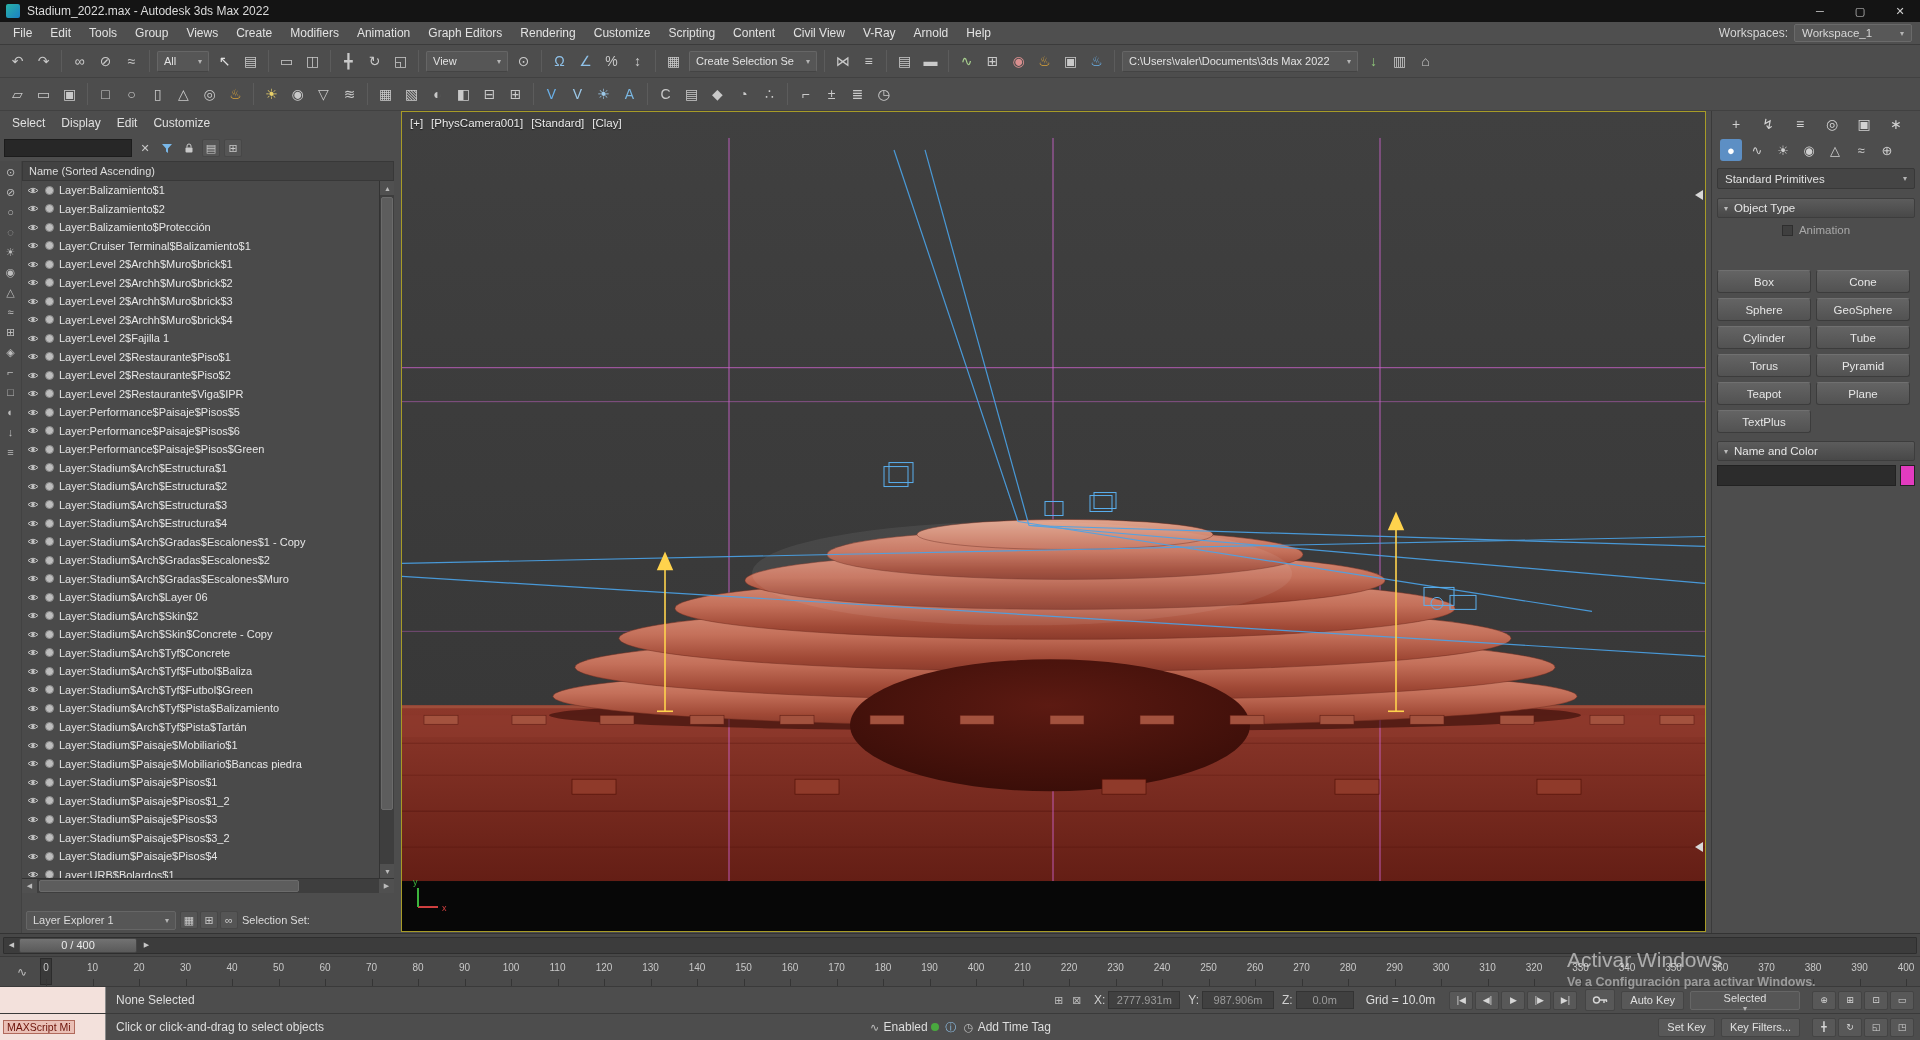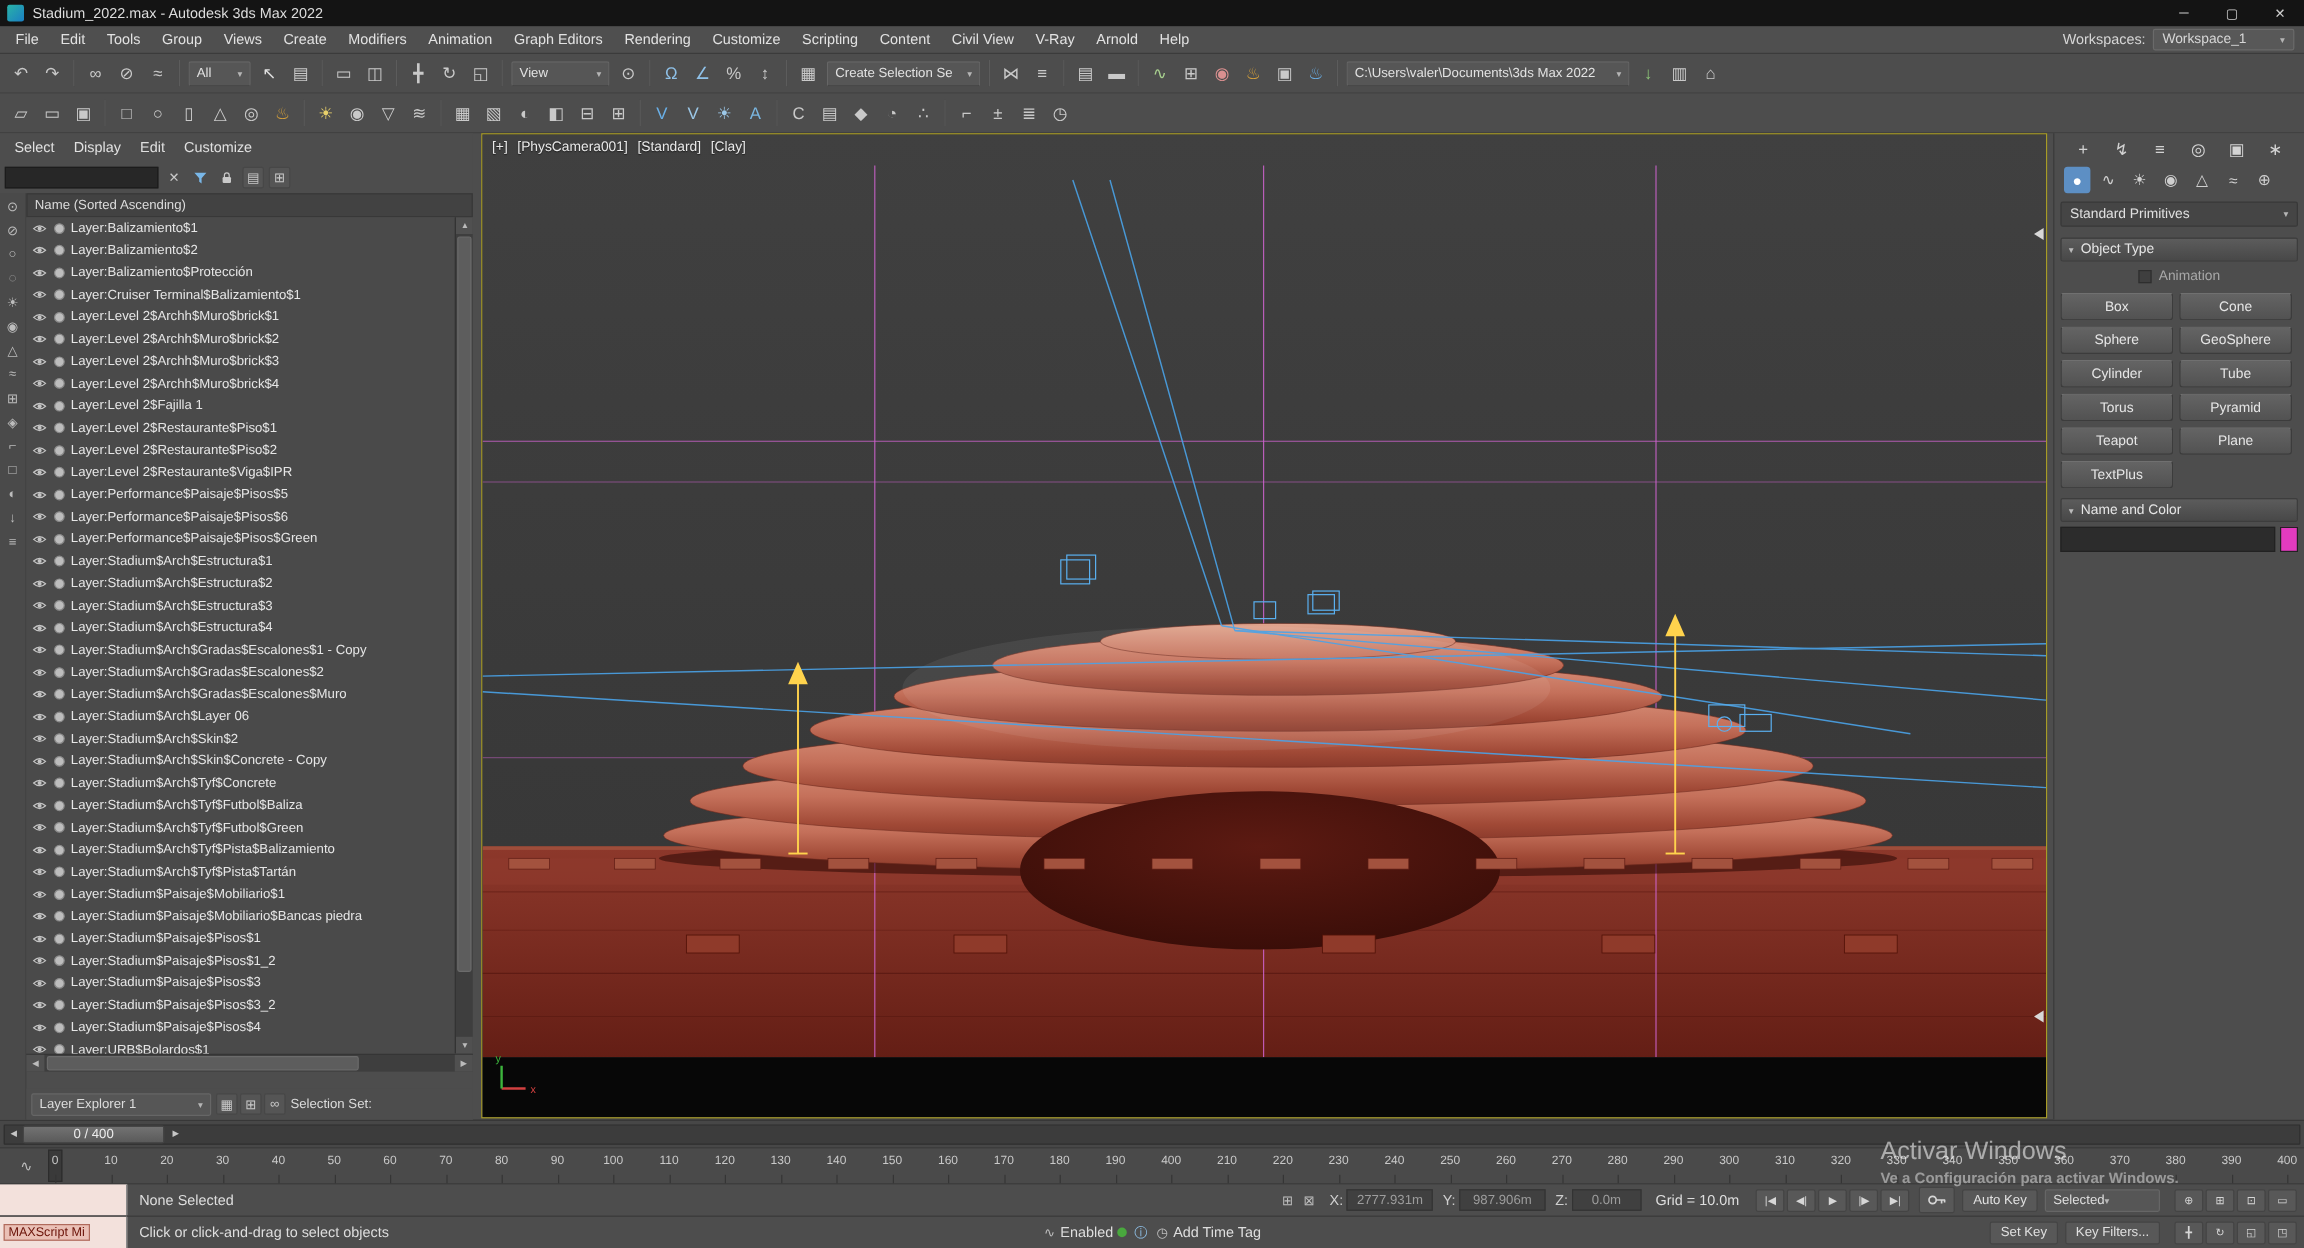--- a/index.html
+++ b/index.html
@@ -95,21 +95,21 @@
   .cp-cat { width:22px; height:22px; display:flex; align-items:center; justify-content:center; border-radius:3px;}
   .cp-cat.active { background:#5d8fc4; color:#fff; }
   .cmd-dd { margin:5px 5px 3px; height:21px; background:#454545; border:1px solid #383838; border-radius:2px;
     display:flex; align-items:center; justify-content:space-between; padding:0 7px; font-size:11.5px; }
   .rollout { margin:6px 5px 0; height:20px; background:linear-gradient(#5c5c5c,#484848);
     border:1px solid #3d3d3d; border-radius:2px; display:flex; align-items:center; gap:6px;
     padding:0 6px; font-size:11.5px; color:#e6e6e6; }
   .rollout .arr { font-size:8px; color:#bbb; }
   .autogrid { display:flex; align-items:center; justify-content:center; gap:6px; height:24px; color:#a8a8a8; }
   .chk { width:11px; height:11px; background:#3f3f3f; border:1px solid #2e2e2e; }
-  .obj-grid { display:flex; flex-wrap:wrap; gap:5px; padding:2px 5px; }
+  .obj-grid { display:flex; flex-wrap:wrap; gap:5px; padding:2px 5px;margin-top:26px; }
   .objbtn { width:94px; height:23px; background:linear-gradient(#646464,#525252); border:1px solid #3c3c3c;
     border-top-color:#707070; border-radius:3px; display:flex; align-items:center; justify-content:center;
     font-size:11.5px; color:#e6e6e6; }
   .nc-row { display:flex; gap:4px; padding:4px 5px; }
   .nc-input { flex:1; height:21px; background:#2c2c2c; border:1px solid #222; color:#ddd; outline:none; font-family:inherit;}
   .swatch { width:21px; height:21px; border:1px solid #222; }
 
   
   .timeslider { height:23px; flex:0 0 auto; background:#474747; border-top:1px solid #333;
     display:flex; align-items:center; padding:0 3px; }
@@ -140,22 +140,22 @@
   .coord-field { width:72px; height:18px; background:#404040; border:1px solid #333; color:#9c9c9c;
     font-size:11px; display:flex; align-items:center; justify-content:center; }
   .mini-ic { width:18px; height:18px; display:flex; align-items:center; justify-content:center;
     color:#bdbdbd; font-size:11px; }
   .pb { width:24px; height:19px; background:#585858; border:1px solid #444; border-radius:2px;
     display:flex; align-items:center; justify-content:center; color:#d6d6d6; font-size:9px; margin-left:2px;}
   .keybtn { width:30px; height:22px; background:#585858; border:1px solid #444; border-radius:2px;
     margin-left:8px; display:flex; align-items:center; justify-content:center; }
   .sbar-btn { height:19px; background:#585858; border:1px solid #444; border-radius:2px; color:#e0e0e0;
     font-size:11px; display:flex; align-items:center; justify-content:center; padding:0 8px; margin-left:6px;}
-  .sel-dd { width:96px; height:19px; background:#565656; border:1px solid #666; border-radius:2px;
-    margin-left:6px; display:flex; align-items:center; padding:0 6px; font-size:11px;}
+  .sel-dd { width:110px; height:19px; background:#565656; border:1px solid #666; border-radius:2px;
+    margin-left:6px; display:flex; align-items:center; padding:0 6px; font-size:11px;flex-direction:column;}
   .dot-green { width:8px; height:8px; border-radius:50%; background:#49a83e; margin:0 3px; }
   .spacer { flex:1; }
 
   .watermark { position:absolute; left:1567px; top:948px; z-index:9; pointer-events:none; }
   .wm1 { font-size:21px; color:rgba(255,255,255,.55); }
   .wm2 { font-size:12.5px; color:rgba(255,255,255,.45); margin-top:3px;font-weight:bold; }
 </style>
 </head>
 <body>
 

